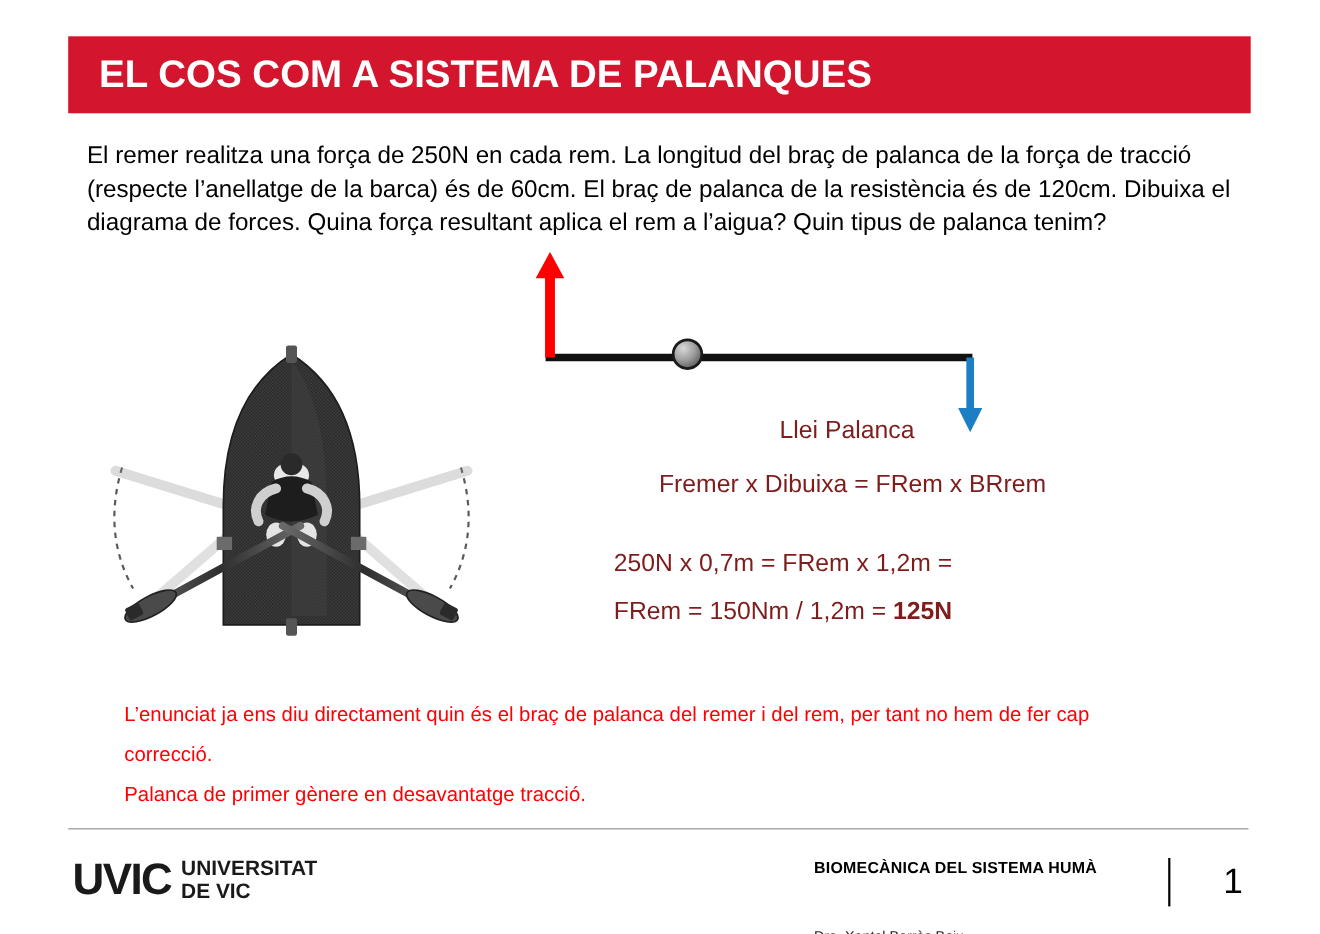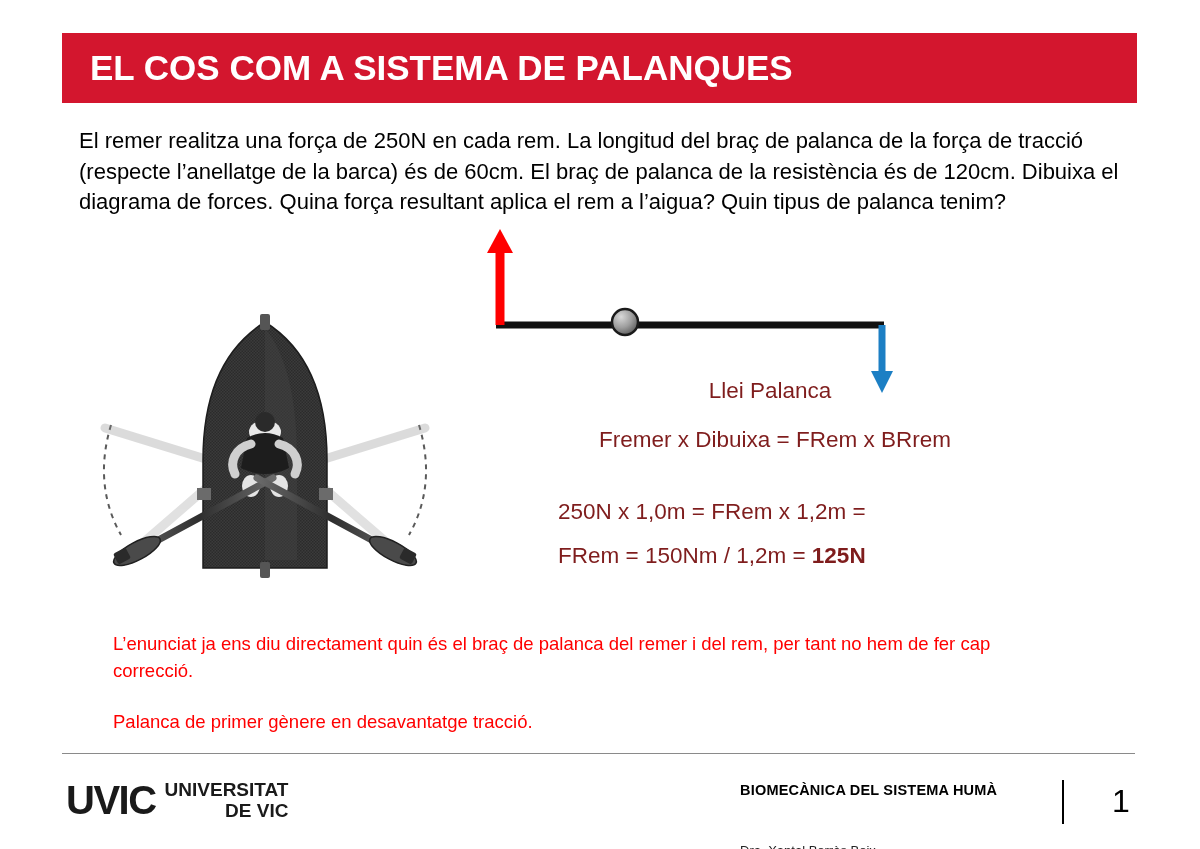--- a/index.html
+++ b/index.html
@@ -86,21 +86,21 @@
   .f-strong  { font-weight: bold; }
 
   
   .note-1 {
     position: absolute;
     left: 113px;
     top: 630px;
     width: 925px;
     color: #FF0000;
     font-size: 18.5px;
-    line-height: 27px;
+    line-height: 37px;
   }
   .note-2 {
     position: absolute;
     left: 113px;
     top: 708px;
     width: 800px;
     color: #FF0000;
     font-size: 18.5px;
     line-height: 27px;
   }
@@ -129,21 +129,20 @@
     color: #1a1a1a;
     font-family: "Liberation Sans", sans-serif;
   }
   .logo-words {
     margin-left: 9px;
     font-size: 19px;
     line-height: 19px;
     font-weight: bold;
     color: #1a1a1a;
     letter-spacing: 0px;
-    text-align: right;
   }
   .logo-words div + div { margin-top: 2px; }
 
   .footer-course {
     position: absolute;
     left: 740px;
     top: 782px;
     font-size: 14.5px;
     font-weight: bold;
     letter-spacing: 0.2px;
@@ -276,21 +275,21 @@
 
     <g>
       <circle cx="165" cy="107" r="13" fill="url(#fulcGrad)" stroke="#1a1a1a" stroke-width="2.5"></circle>
     </g>
   </svg>
 </div>
 
 <div class="formula-block">
   <div class="formula-line f-title">Llei Palanca</div>
   <div class="formula-line f-law">Fremer x Dibuixa = FRem x BRrem</div>
-  <div class="formula-line f-calc1">250N x 1,0m = FRem x 1,2m =</div>
+  <div class="formula-line f-calc1">250N x 0,7m = FRem x 1,2m =</div>
   <div class="formula-line f-calc2">
     <span>FRem = 150Nm / 1,2m = </span><span class="f-strong">125N</span>
   </div>
 </div>
 
 <div class="note-1">L’enunciat ja ens diu directament quin és el braç de palanca del remer i del rem, per tant no hem de fer cap correcció.</div>
 <div class="note-2">Palanca de primer gènere en desavantatge tracció.</div>
 
 <div class="footer-rule"></div>
 

